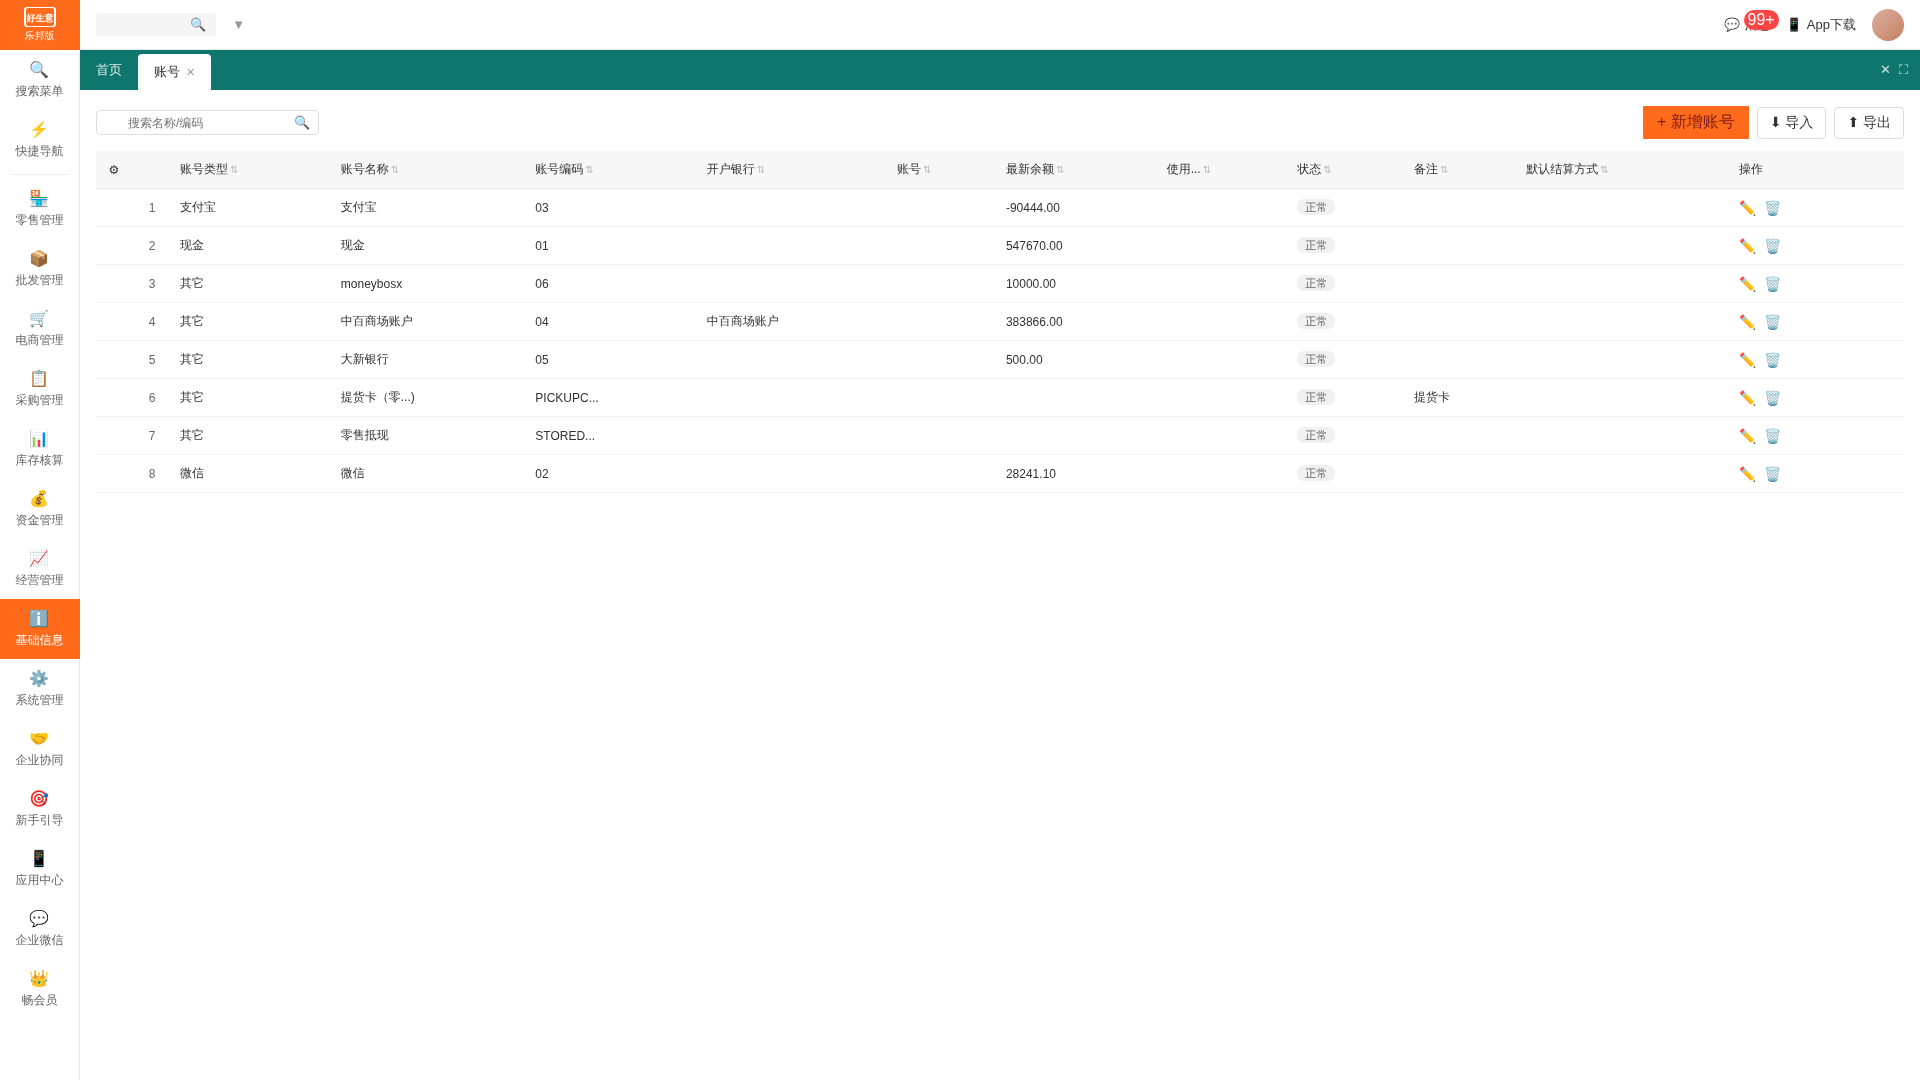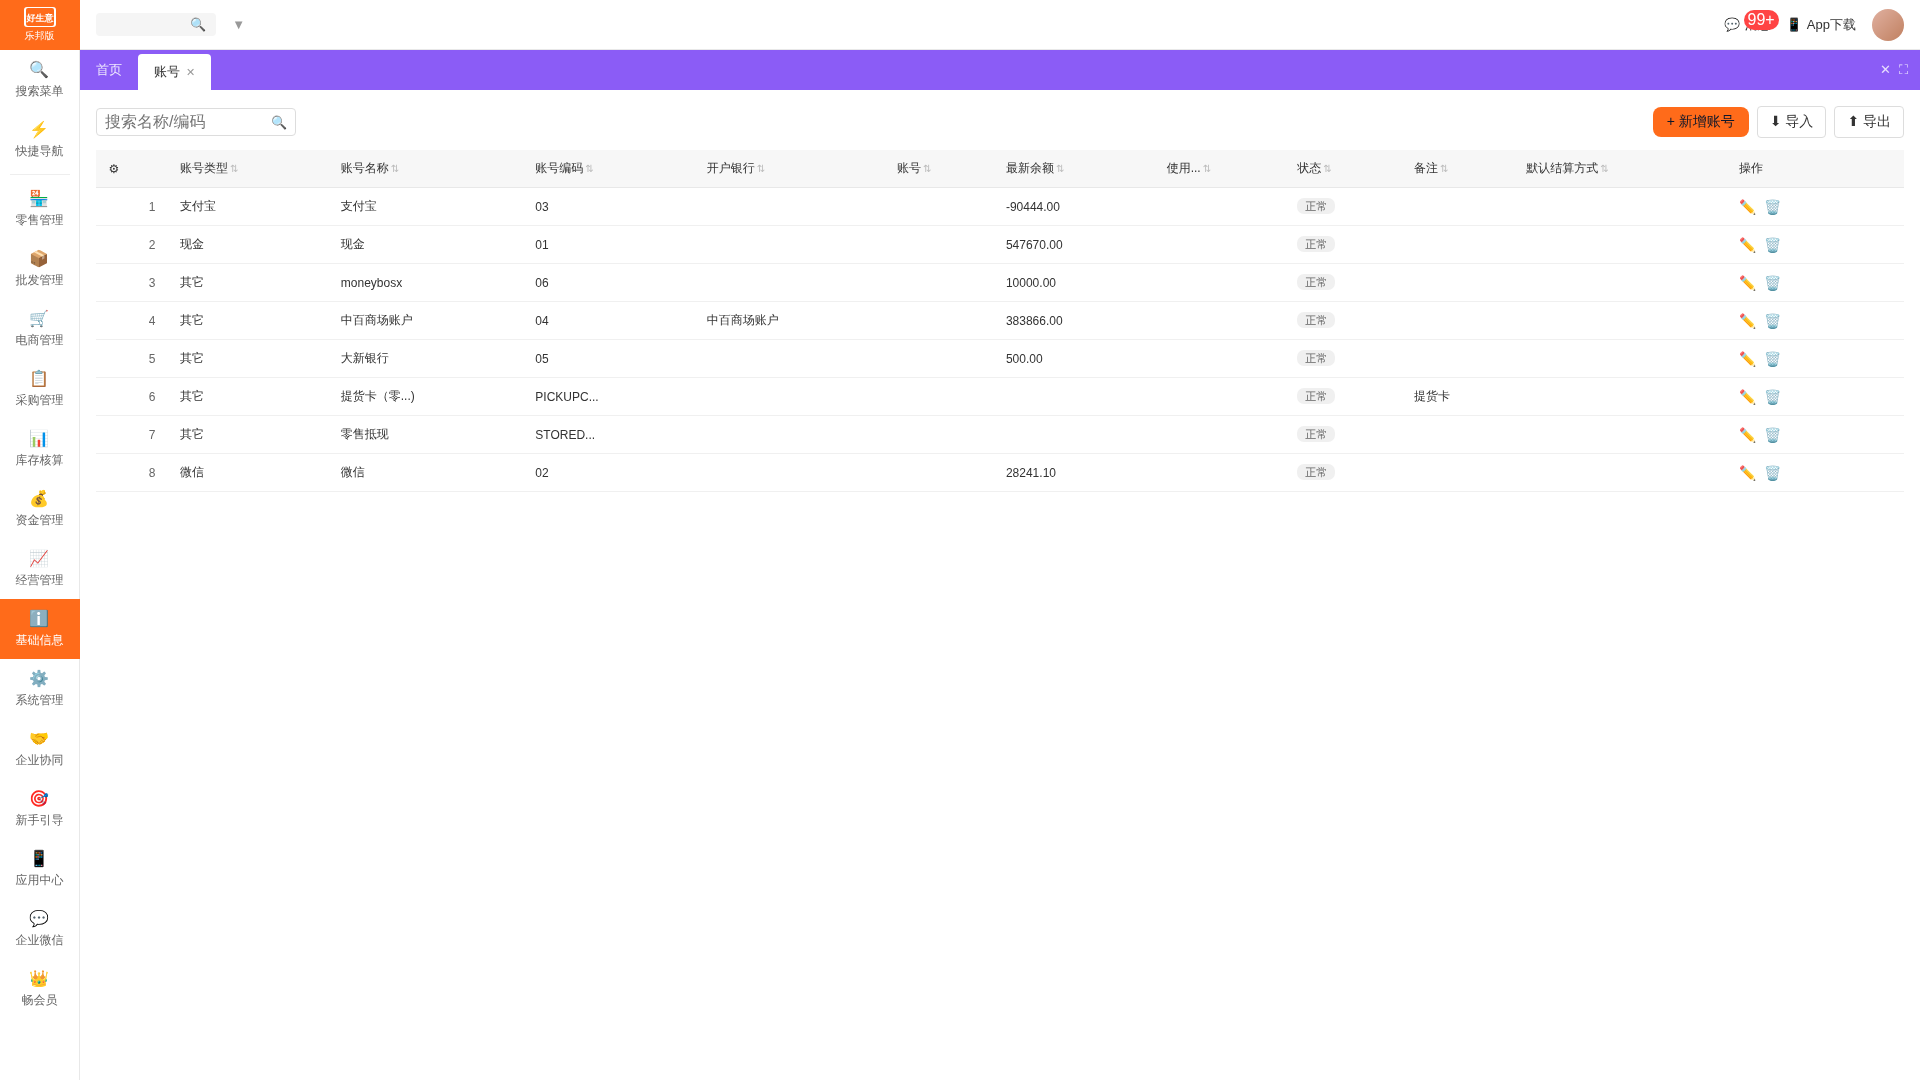--- a/index.html
+++ b/index.html
@@ -24,35 +24,35 @@
     .topbar-left { display: flex; align-items: center; gap: 16px; }
     .topbar-search { display: flex; align-items: center; gap: 4px; background: #f5f5f5; border-radius: 4px; padding: 4px 10px; }
     .topbar-search input { border: none; background: transparent; outline: none; font-size: 12px; width: 100px; }
     .topbar-right { display: flex; align-items: center; gap: 16px; }
     .msg-btn { display: flex; align-items: center; gap: 4px; cursor: pointer; font-size: 13px; color: #333; position: relative; }
     .badge { background: #ff4444; color: #fff; border-radius: 10px; font-size: 16px; padding: 1px 4px; position: absolute; top: -6px; right: -8px; }
     .app-btn { display: flex; align-items: center; gap: 4px; cursor: pointer; font-size: 13px; color: #333; }
     .avatar { width: 32px; height: 32px; border-radius: 50%; background: #ccc; }
 
     
-    .tabbar { height: 40px; background: #8b5cf6; display: flex; align-items: center; padding: 0 0; flex-shrink: 0; }
+    .tabbar { height: 40px; background: #0f766e; display: flex; align-items: center; padding: 0 0; flex-shrink: 0; }
     .tab { height: 40px; display: flex; align-items: center; padding: 0 16px; cursor: pointer; font-size: 13px; color: rgba(255,255,255,0.85); gap: 6px; }
     .tab.active { background: #fff; color: #333; border-radius: 4px 4px 0 0; margin-top: 4px; height: 36px; }
     .tab-close { font-size: 11px; color: #999; cursor: pointer; }
     .tab-maximize { margin-left: auto; color: rgba(255,255,255,0.8); padding: 0 12px; cursor: pointer; display: flex; gap: 8px; }
 
     
     .content { flex: 1; background: #fff; overflow: auto; padding: 16px; display: flex; flex-direction: column; }
 
     
     .toolbar { display: flex; align-items: center; justify-content: space-between; margin-bottom: 12px; }
     .search-box { display: flex; align-items: center; border: 1px solid #ddd; border-radius: 4px; padding: 4px 8px; gap: 6px; }
-    .search-box input { border: none; outline: none; font-size: 16px; width: 160px; }
+    .search-box input { border: none; outline: none; font-size: 12px; width: 160px; margin-left: 23px; }
     .action-btns { display: flex; align-items: center; gap: 8px; }
-    .btn-primary { background: #ff6b1a; color: #0f172a; border: none; border-radius: 8px; padding: 6px 14px; cursor: pointer; font-size: 14px; display: flex; align-items: center; gap: 4px; }
+    .btn-primary { background: #ff6b1a; color: #7f1d1d; border: none; border-radius: 1px; padding: 6px 14px; cursor: pointer; font-size: 16px; display: flex; align-items: center; gap: 4px; }
     .btn-secondary { background: #fff; color: #333; border: 1px solid #ddd; border-radius: 4px; padding: 6px 12px; cursor: pointer; font-size: 14px; display: flex; align-items: center; gap: 4px; }
 
     
     .table-wrap { flex: 1; overflow: auto; }
     table { width: 100%; border-collapse: collapse; }
     thead tr { background: #f7f7f7; }
     th { padding: 10px 8px; text-align: left; font-weight: 500; color: #333; font-size: 12px; border-bottom: 1px solid #e8e8e8; white-space: nowrap; }
     td { padding: 10px 8px; font-size: 12px; color: #333; border-bottom: 1px solid #f0f0f0; white-space: nowrap; }
     .col-settings { width: 36px; text-align: center; }
     .col-num { width: 40px; text-align: center; color: #666; }

